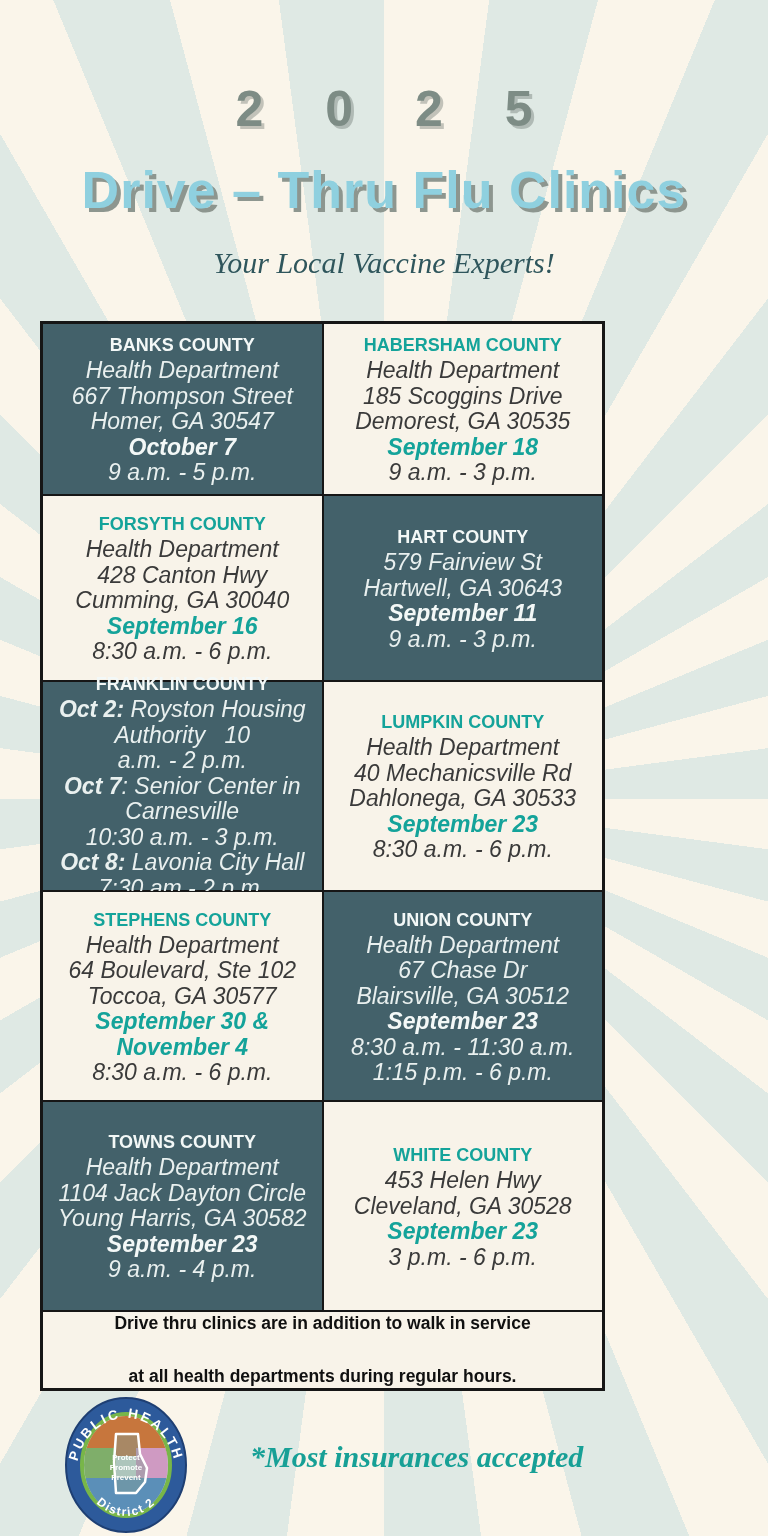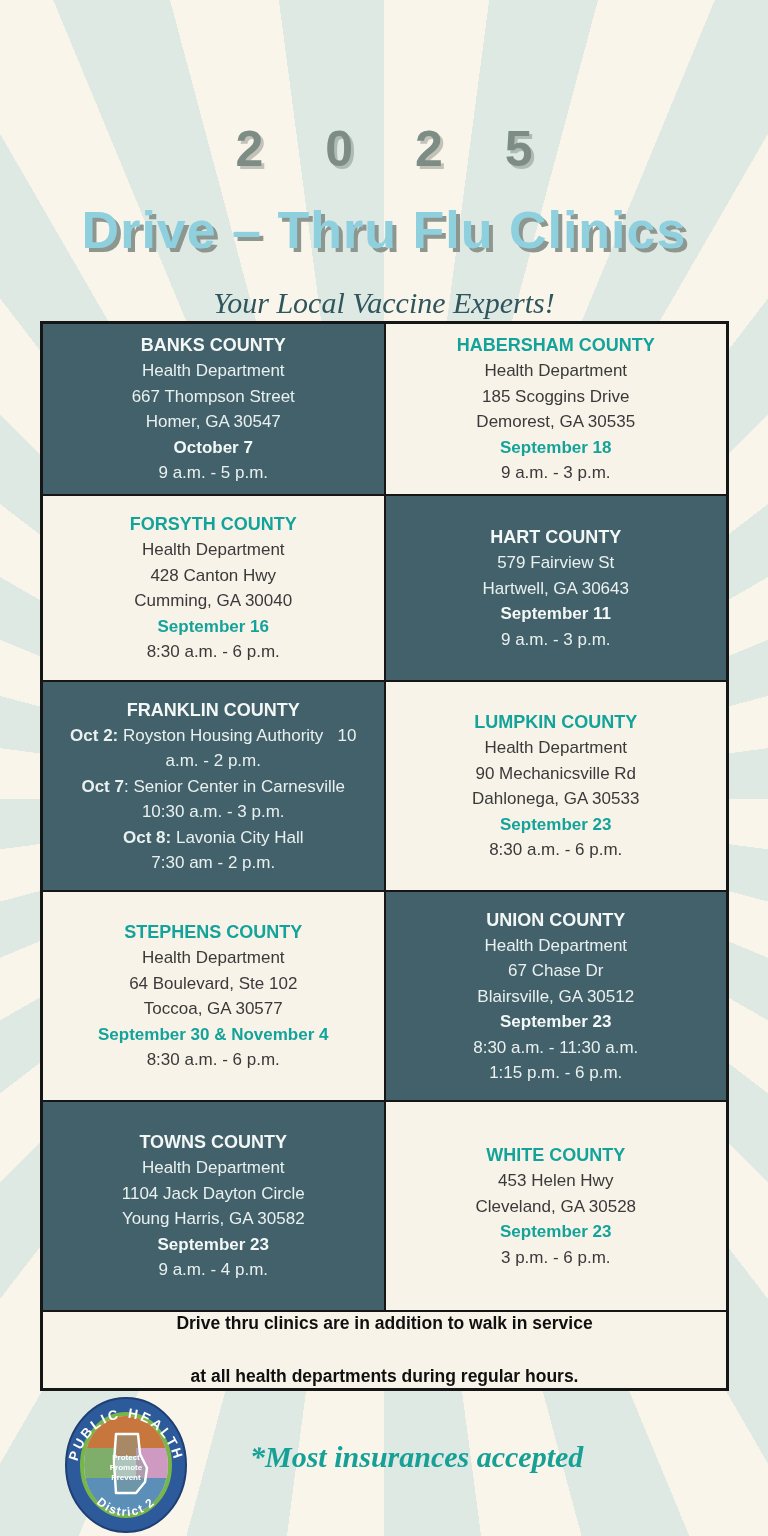--- a/index.html
+++ b/index.html
@@ -2,51 +2,51 @@
 <html><head>
 <meta charset="utf-8">
 <style>
   html,body{margin:0;padding:0;}
   body{
     width:768px;height:1536px;position:relative;overflow:hidden;
     font-family:"Liberation Sans",sans-serif;
     background:repeating-conic-gradient(from 0deg at 50% 52%,
       #faf5ea 0deg 7.5deg, #dfe9e4 7.5deg 15deg);
   }
-  .header{position:absolute;top:0;left:0;width:768px;text-align:center;margin-top:40px;}
+  .header{position:absolute;top:0;left:0;width:768px;text-align:center;}
   .year{
     margin-top:80px;font-size:50px;font-weight:bold;color:#7d8c85;
     letter-spacing:24px;padding-left:24px;
     text-shadow:3px 3px 0 rgba(90,100,95,.35);
   }
   .main-title{
     margin-top:22px;font-size:52px;font-weight:bold;color:#8fd0df;
     text-shadow:4px 4px 0 #8d968f;letter-spacing:1px;
   }
   .subtitle{
     margin-top:26px;font-family:"Liberation Serif",serif;font-style:italic;
     font-weight:normal;font-size:30px;color:#2f565c;
   }
   .grid{
-    position:absolute;left:40px;top:321px;width:689px;box-sizing:border-box;
+    position:absolute;left:40px;top:321px;width:565px;box-sizing:border-box;
     display:grid;grid-template-columns:1fr 1fr;
     grid-template-rows:172px 186px 210px 210px 210px 78px;
     border:2px solid #161616;background:#161616;
   }
   .cell{
     border:1px solid #161616;box-sizing:border-box;
     display:flex;flex-direction:column;justify-content:center;align-items:center;
     text-align:center;padding:4px 8px;
   }
   .cell.dark{background:#43616a;color:#e9f0ef;}
   .cell.light{background:#f8f3e9;color:#3a3a3a;}
   .county{font-weight:bold;font-size:18px;line-height:26px;}
   .dark .county{color:#f3f8f7;}
   .light .county{color:#14a39a;}
-  .line{font-size:17px;line-height:25.5px;white-space:pre-wrap;}
+  .line{font-size:23px;line-height:25.5px;white-space:pre-wrap;font-style:italic;}
   .line .b{font-weight:bold;}
   .line.accent{font-weight:bold;}
   .dark .line.accent{color:#f3f8f7;}
   .light .line.accent{color:#14a39a;}
   .note{
     grid-column:1 / span 2;background:#f8f3e9;border:1px solid #161616;
     display:flex;flex-direction:column;justify-content:center;align-items:center;
     text-align:center;color:#101010;font-weight:bold;font-size:17.5px;line-height:25px;gap:28px;
   }
   .logo{position:absolute;left:64px;top:1396px;}
@@ -103,21 +103,21 @@
       <div class="line"><span class="b">Oct 2:</span><span> Royston Housing Authority   10</span></div>
       <div class="line"><span>a.m. - 2 p.m.</span></div>
       <div class="line"><span class="b">Oct 7</span><span>: Senior Center in Carnesville</span></div>
       <div class="line"><span>10:30 a.m. - 3 p.m.</span></div>
       <div class="line"><span class="b">Oct 8:</span><span> Lavonia City Hall</span></div>
       <div class="line"><span>7:30 am - 2 p.m.</span></div>
     </div>
     <div class="cell light">
       <div class="county">LUMPKIN COUNTY</div>
       <div class="line"><span>Health Department</span></div>
-      <div class="line"><span>90 Mechanicsville Rd</span></div>
+      <div class="line"><span>40 Mechanicsville Rd</span></div>
       <div class="line"><span>Dahlonega, GA 30533</span></div>
       <div class="line accent"><span class="b">September 23</span></div>
       <div class="line"><span>8:30 a.m. - 6 p.m.</span></div>
     </div>
     <div class="cell light">
       <div class="county">STEPHENS COUNTY</div>
       <div class="line"><span>Health Department</span></div>
       <div class="line"><span>64 Boulevard, Ste 102</span></div>
       <div class="line"><span>Toccoa, GA 30577</span></div>
       <div class="line accent"><span class="b">September 30 &amp; November 4</span></div>

